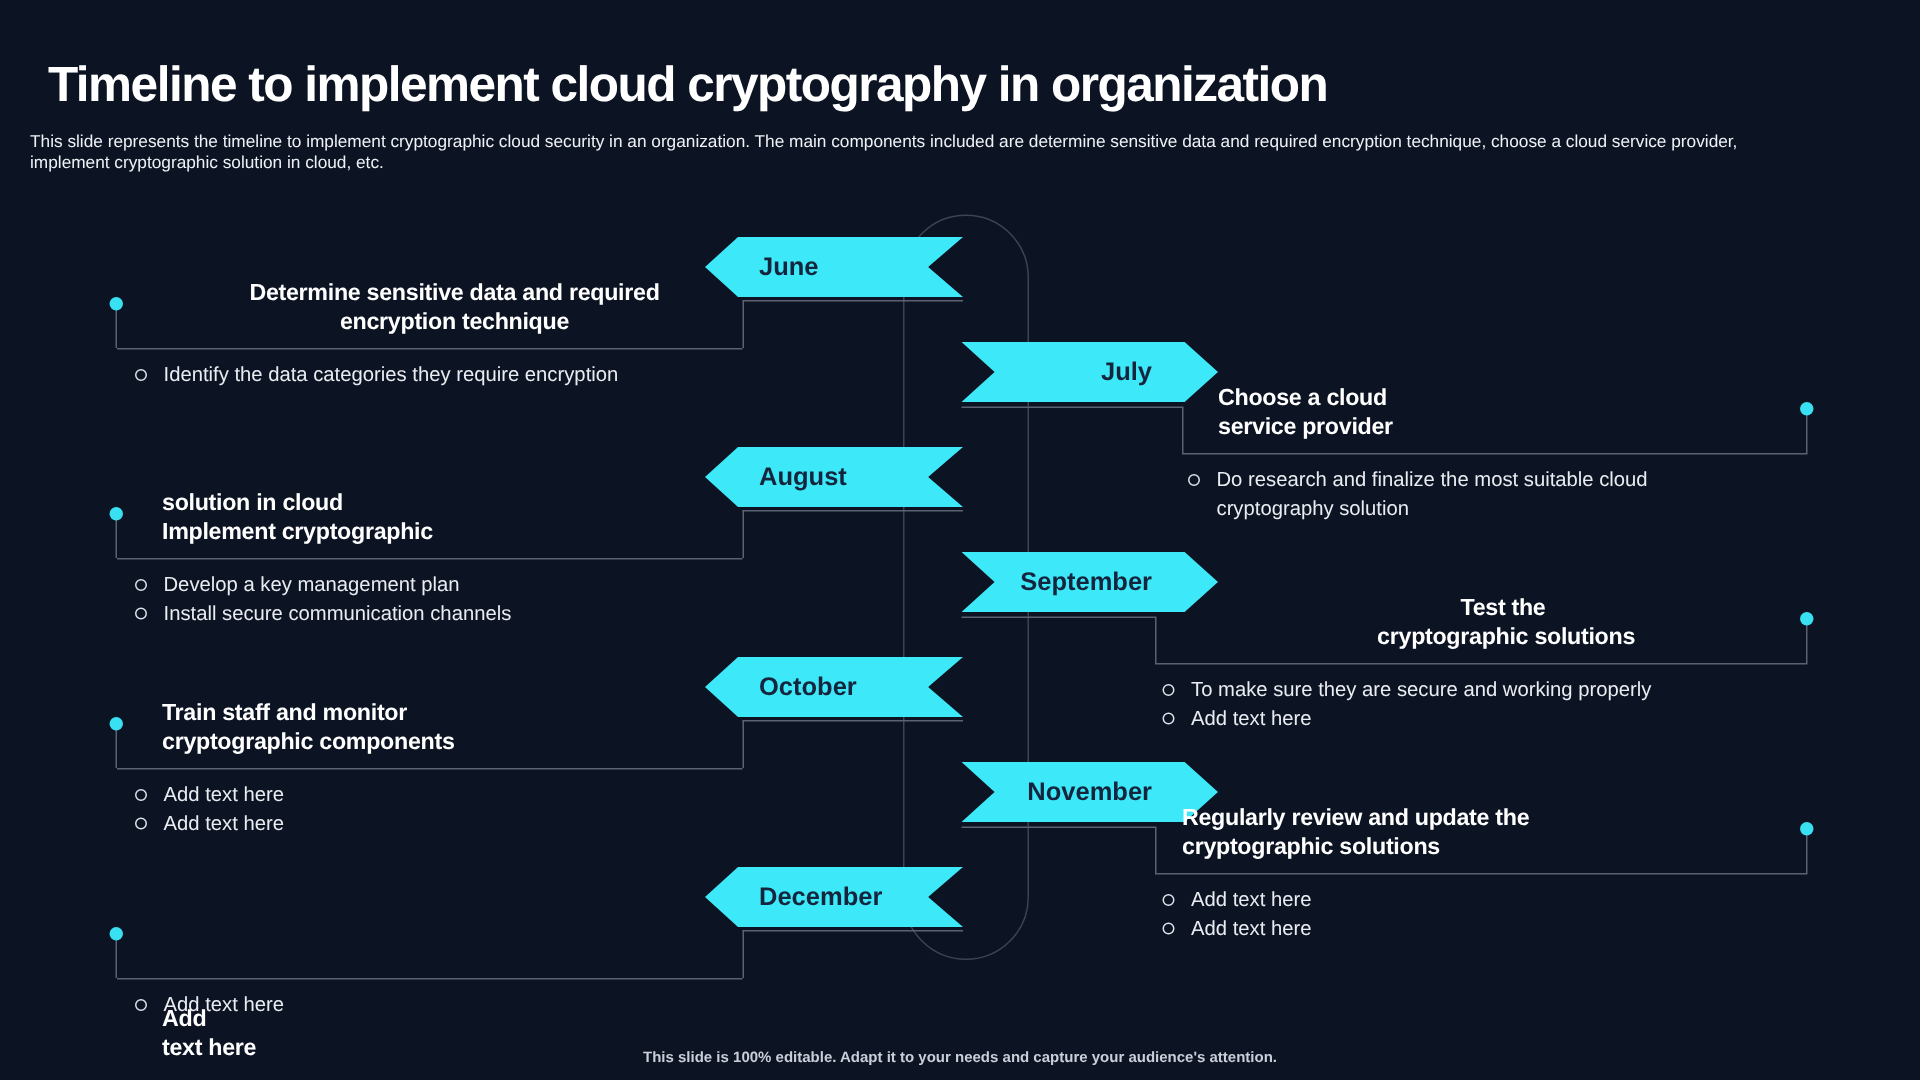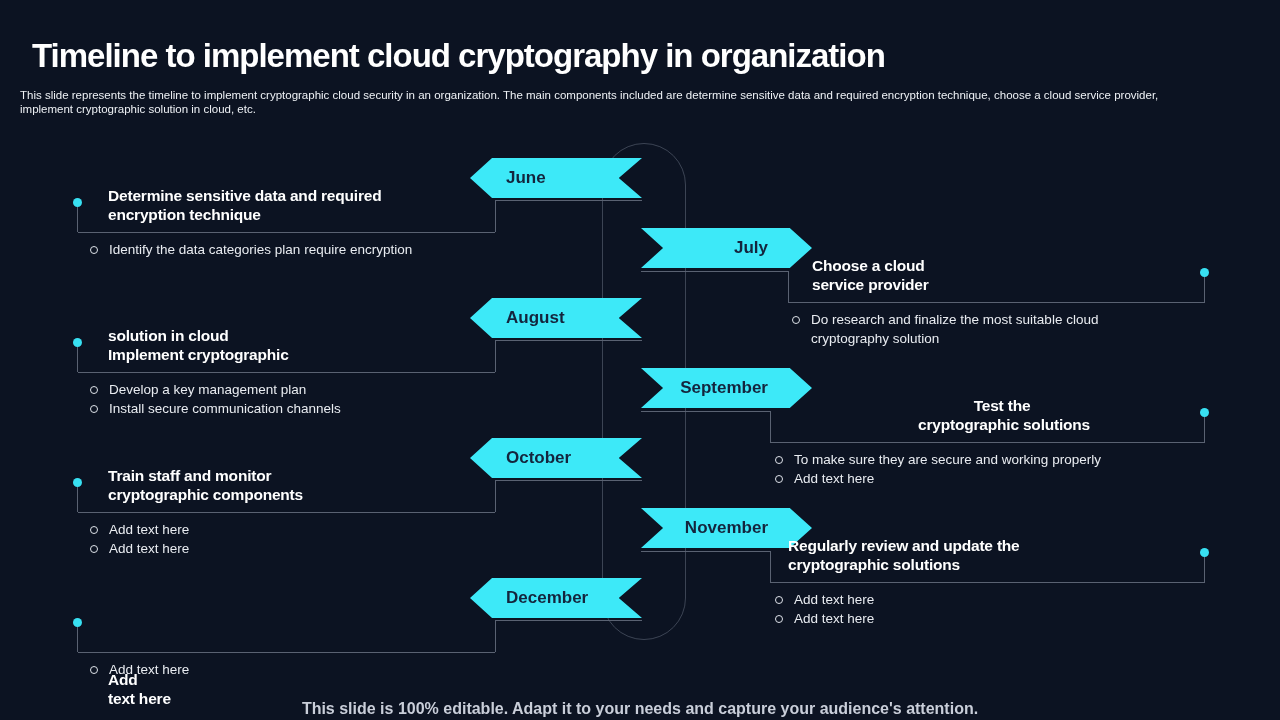--- a/index.html
+++ b/index.html
@@ -20,48 +20,48 @@
   .vline{width:1px;background:#5a6272;}
   
   .dot{width:9px;height:9px;border-radius:50%;background:#38E0F2;}
   
   .blk-title{font-size:15.5px;font-weight:700;line-height:19px;letter-spacing:-0.2px;color:#ffffff;}
   .blk-title span{display:block;white-space:pre-wrap;}
   
   .bullets{list-style:none;margin:0;padding:0;font-size:13.5px;line-height:19px;color:#e9ecf1;}
   .bullets li{display:flex;gap:11px;align-items:flex-start;}
   .ring{flex:0 0 auto;width:6px;height:6px;border:1px solid #dfe3ea;border-radius:50%;margin-top:6px;}
-  #footer{left:0;top:700px;width:1280px;text-align:center;font-size:16px;font-weight:600;color:#c9ced9;}
+  #footer{left:0;top:700px;width:1280px;text-align:center;font-size:10px;font-weight:600;color:#c9ced9;}
 </style>
 </head>
 <body>
 
 <div id="slide">
 
   <div class="abs" id="page-title">Timeline to implement cloud cryptography in organization</div>
   <div class="abs" id="page-subtitle">This slide represents the timeline to implement cryptographic cloud security in an organization. The main components included are determine sensitive data and required encryption technique, choose a cloud service provider, implement cryptographic solution in cloud, etc.</div>
 
   <div class="abs capsule"></div>
 
   <div class="abs banner banner-l" style="left:470px;top:158px;">
     <span>June</span>
   </div>
   <div class="abs hline" style="left:495px;top:200px;width:147px;"></div>
   <div class="abs vline" style="left:495px;top:200px;height:32px;"></div>
   <div class="abs hline" style="left:78px;top:232px;width:417px;"></div>
   <div class="abs vline" style="left:77px;top:202px;height:30px;"></div>
   <div class="abs dot" style="left:73px;top:198px;"></div>
-  <div class="abs blk-title" style="left:108px;top:186px;width:390px;">
+  <div class="abs blk-title" style="left:108px;top:186px;width:390px;text-align:center;">
     <span>Determine sensitive data and required</span>
     <span>encryption technique</span>
   </div>
   <ul class="abs bullets" style="left:90px;top:240px;width:430px;">
     <li>
         <span class="ring"></span>
-        <span>Identify the data categories plan require encryption</span>
+        <span>Identify the data categories they require encryption</span>
       </li>
   </ul>
 
   <div class="abs banner banner-r" style="left:641px;top:228px;">
     <span>July</span>
   </div>
   <div class="abs hline" style="left:641px;top:271px;width:147px;"></div>
   <div class="abs vline" style="left:788px;top:271px;height:31px;"></div>
   <div class="abs hline" style="left:788px;top:302px;width:417px;"></div>
   <div class="abs vline" style="left:1204px;top:272px;height:30px;"></div>

